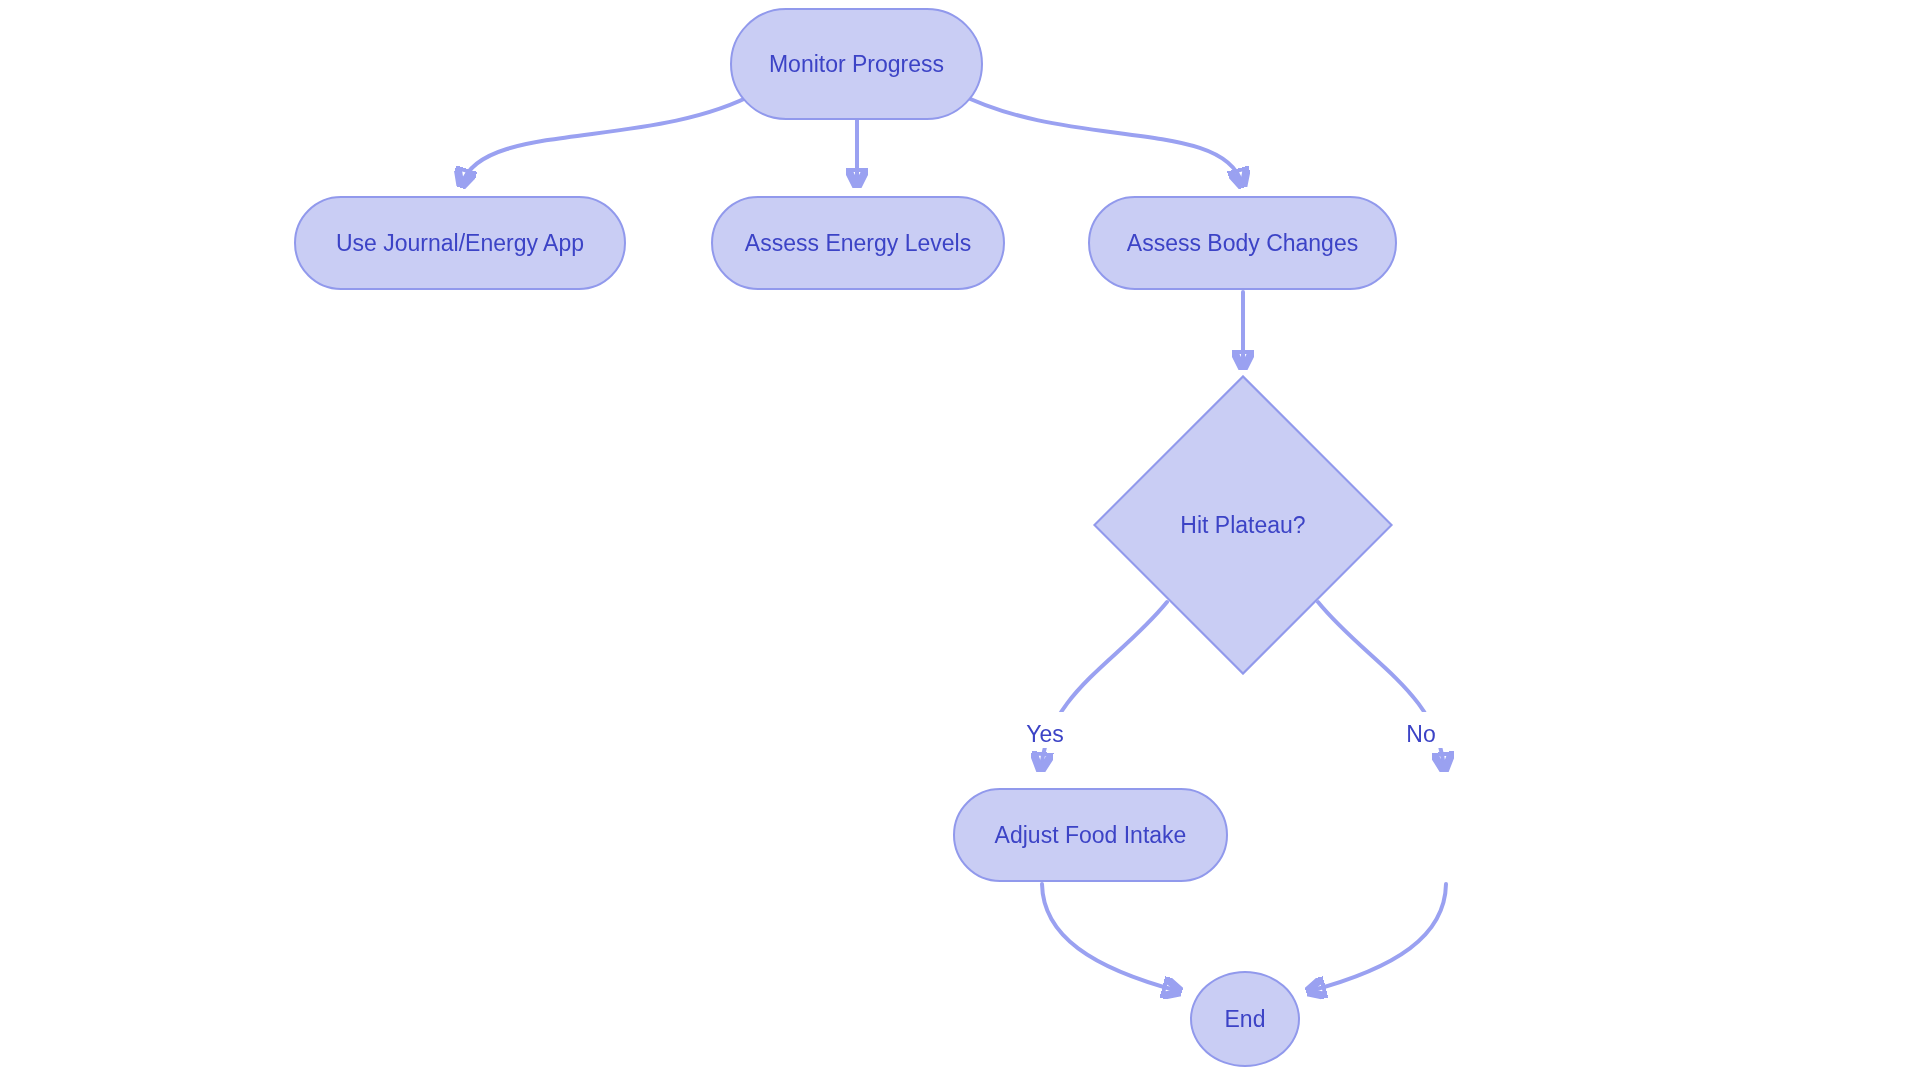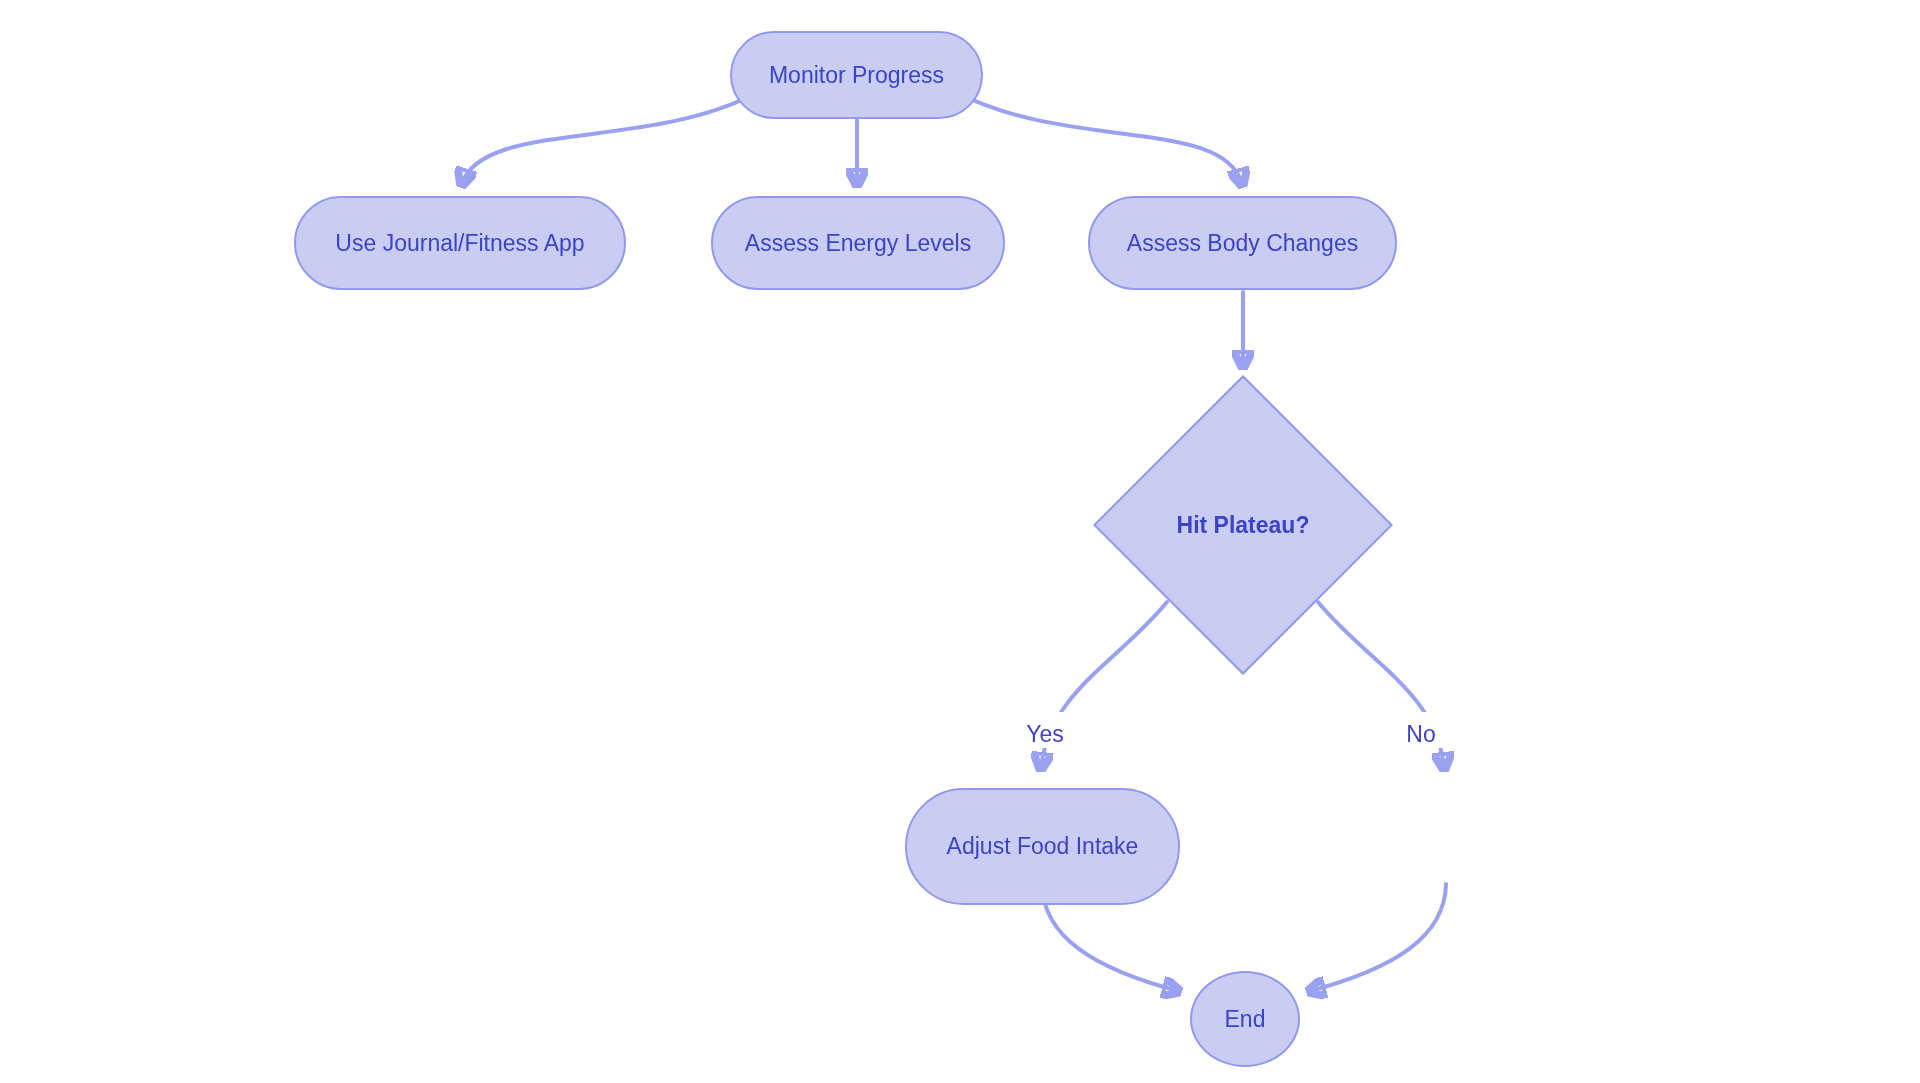--- a/index.html
+++ b/index.html
@@ -33,21 +33,21 @@
     border:2px solid var(--node-border);
     color:var(--node-text);
     font-size:23px;
     text-align:center;
     box-sizing:border-box;
   }
   .pill{border-radius:60px;}
   .circle{border-radius:50%;justify-content:center;}
   .diamond-wrap{
     position:absolute;
-    display:flex;align-items:center;justify-content:center;font-weight:bold;
+    display:flex;align-items:center;justify-content:center;
   }
   .diamond-shape{
     position:absolute;
     left:44px;top:44px;width:212px;height:212px;
     background:var(--node-fill);
     border:2px solid var(--node-border);
     transform:rotate(45deg);
     box-sizing:border-box;
   }
   .diamond-label{
@@ -79,26 +79,26 @@
     <path d="M 756 93 C 650 150, 482 120, 462 184" marker-end="url(#arrow)" stroke="#9aa1f1"></path>
     <path d="M 857 112 L 857 184" marker-end="url(#arrow)" stroke="#9aa1f1"></path>
     <path d="M 958 93 C 1068 150, 1224 118, 1242 184" marker-end="url(#arrow)" stroke="#9aa1f1"></path>
     <path d="M 1243 292 L 1243 366" marker-end="url(#arrow)" stroke="#9aa1f1"></path>
     <path d="M 1167 602 C 1118 662, 1049 692, 1041 768" marker-end="url(#arrow)" stroke="#9aa1f1"></path>
     <path d="M 1318 602 C 1367 662, 1437 692, 1444 768" marker-end="url(#arrow)" stroke="#9aa1f1"></path>
     <path d="M 1042 884 C 1043 936, 1092 968, 1178 991" marker-end="url(#arrow)" stroke="#9aa1f1"></path>
     <path d="M 1446 884 C 1445 936, 1396 968, 1310 991" marker-end="url(#arrow)" stroke="#9aa1f1"></path>
   </svg>
 
-  <div class="node pill" style="left:730px;top:31px;width:253px;height:88px">
+  <div class="node pill" style="left:730px;top:8px;width:253px;height:112px">
     <span>Monitor Progress</span>
   </div>
 
   <div class="node pill" style="left:294px;top:196px;width:332px;height:94px">
-    <span>Use Journal/Fitness App</span>
+    <span>Use Journal/Energy App</span>
   </div>
 
   <div class="node pill" style="left:711px;top:196px;width:294px;height:94px">
     <span>Assess Energy Levels</span>
   </div>
 
   <div class="node pill" style="left:1088px;top:196px;width:309px;height:94px">
     <span>Assess Body Changes</span>
   </div>
 
@@ -108,21 +108,21 @@
   </div>
 
   <div class="edge-label" style="left:1003px;top:712px;width:80px;height:36px">
     <span>Yes</span>
   </div>
 
   <div class="edge-label" style="left:1379px;top:712px;width:80px;height:36px">
     <span>No</span>
   </div>
 
-  <div class="node pill" style="left:905px;top:788px;width:275px;height:117px">
+  <div class="node pill" style="left:953px;top:788px;width:275px;height:94px">
     <span>Adjust Food Intake</span>
   </div>
 
 
   <div class="node circle" style="left:1190px;top:971px;width:110px;height:96px">
     <span>End</span>
   </div>
 
 </div>
 

